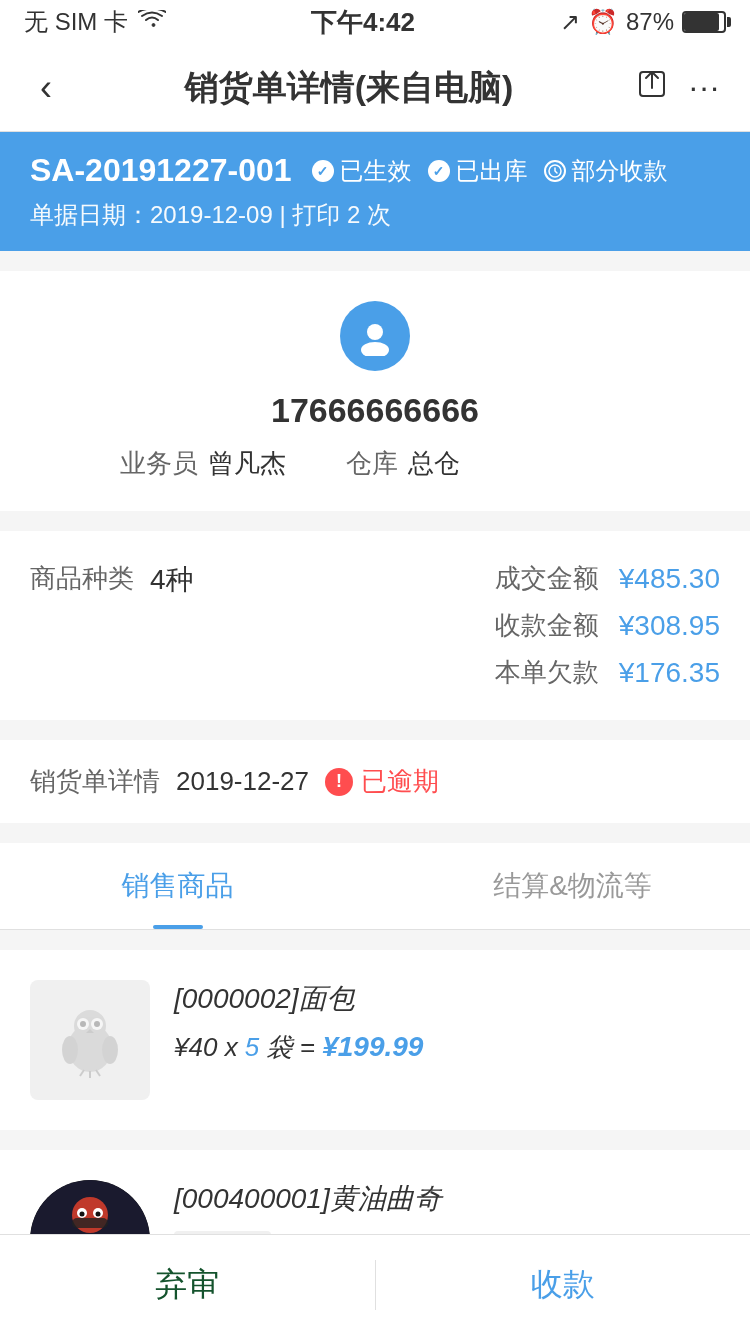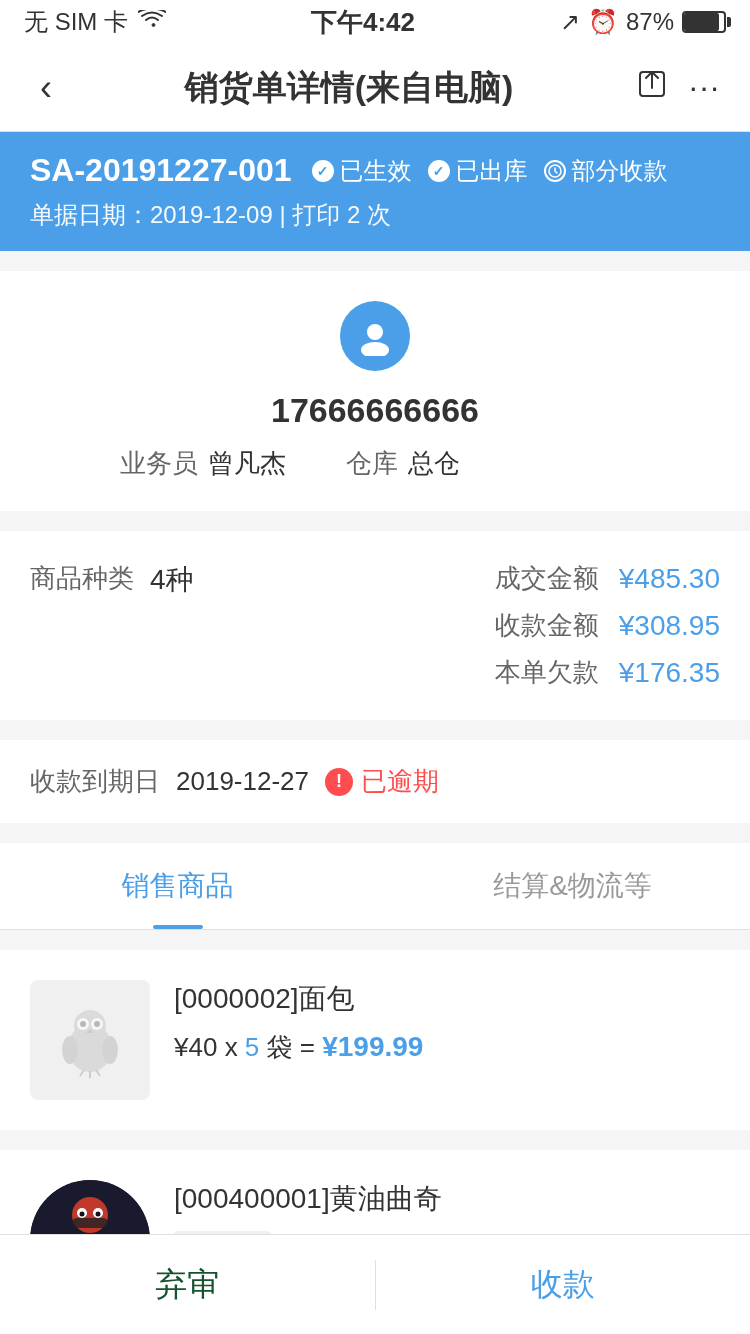--- a/index.html
+++ b/index.html
@@ -330,20 +330,21 @@
       border-radius: 8px;
       background: #f0f0f0;
       flex-shrink: 0;
       display: flex;
       align-items: center;
       justify-content: center;
       overflow: hidden;
     }
     .product-info {
       flex: 1;
+      font-style: italic;
     }
     .product-name {
       font-size: 28px;
       color: #333;
       margin-bottom: 12px;
       font-weight: 500;
     }
     .product-sku {
       display: inline-block;
       background: #f0f0f0;
@@ -526,21 +527,21 @@
         </div>
         <div class="stat-line">
           <span class="stat-label">本单欠款</span>
           <span class="stat-value">¥176.35</span>
         </div>
       </div>
     </div>
   </div>
 
   <div class="due-section">
-    <span class="due-label">收款到期日</span>
+    <span class="due-label">销货单详情</span>
     <span class="due-date">2019-12-27</span>
     <div class="overdue-badge">
       <div class="overdue-icon">!</div>
       <span class="overdue-text">已逾期</span>
     </div>
   </div>
 
   <div class="tabs-section">
     <div class="tabs-header">
       <div class="tab-item active">

